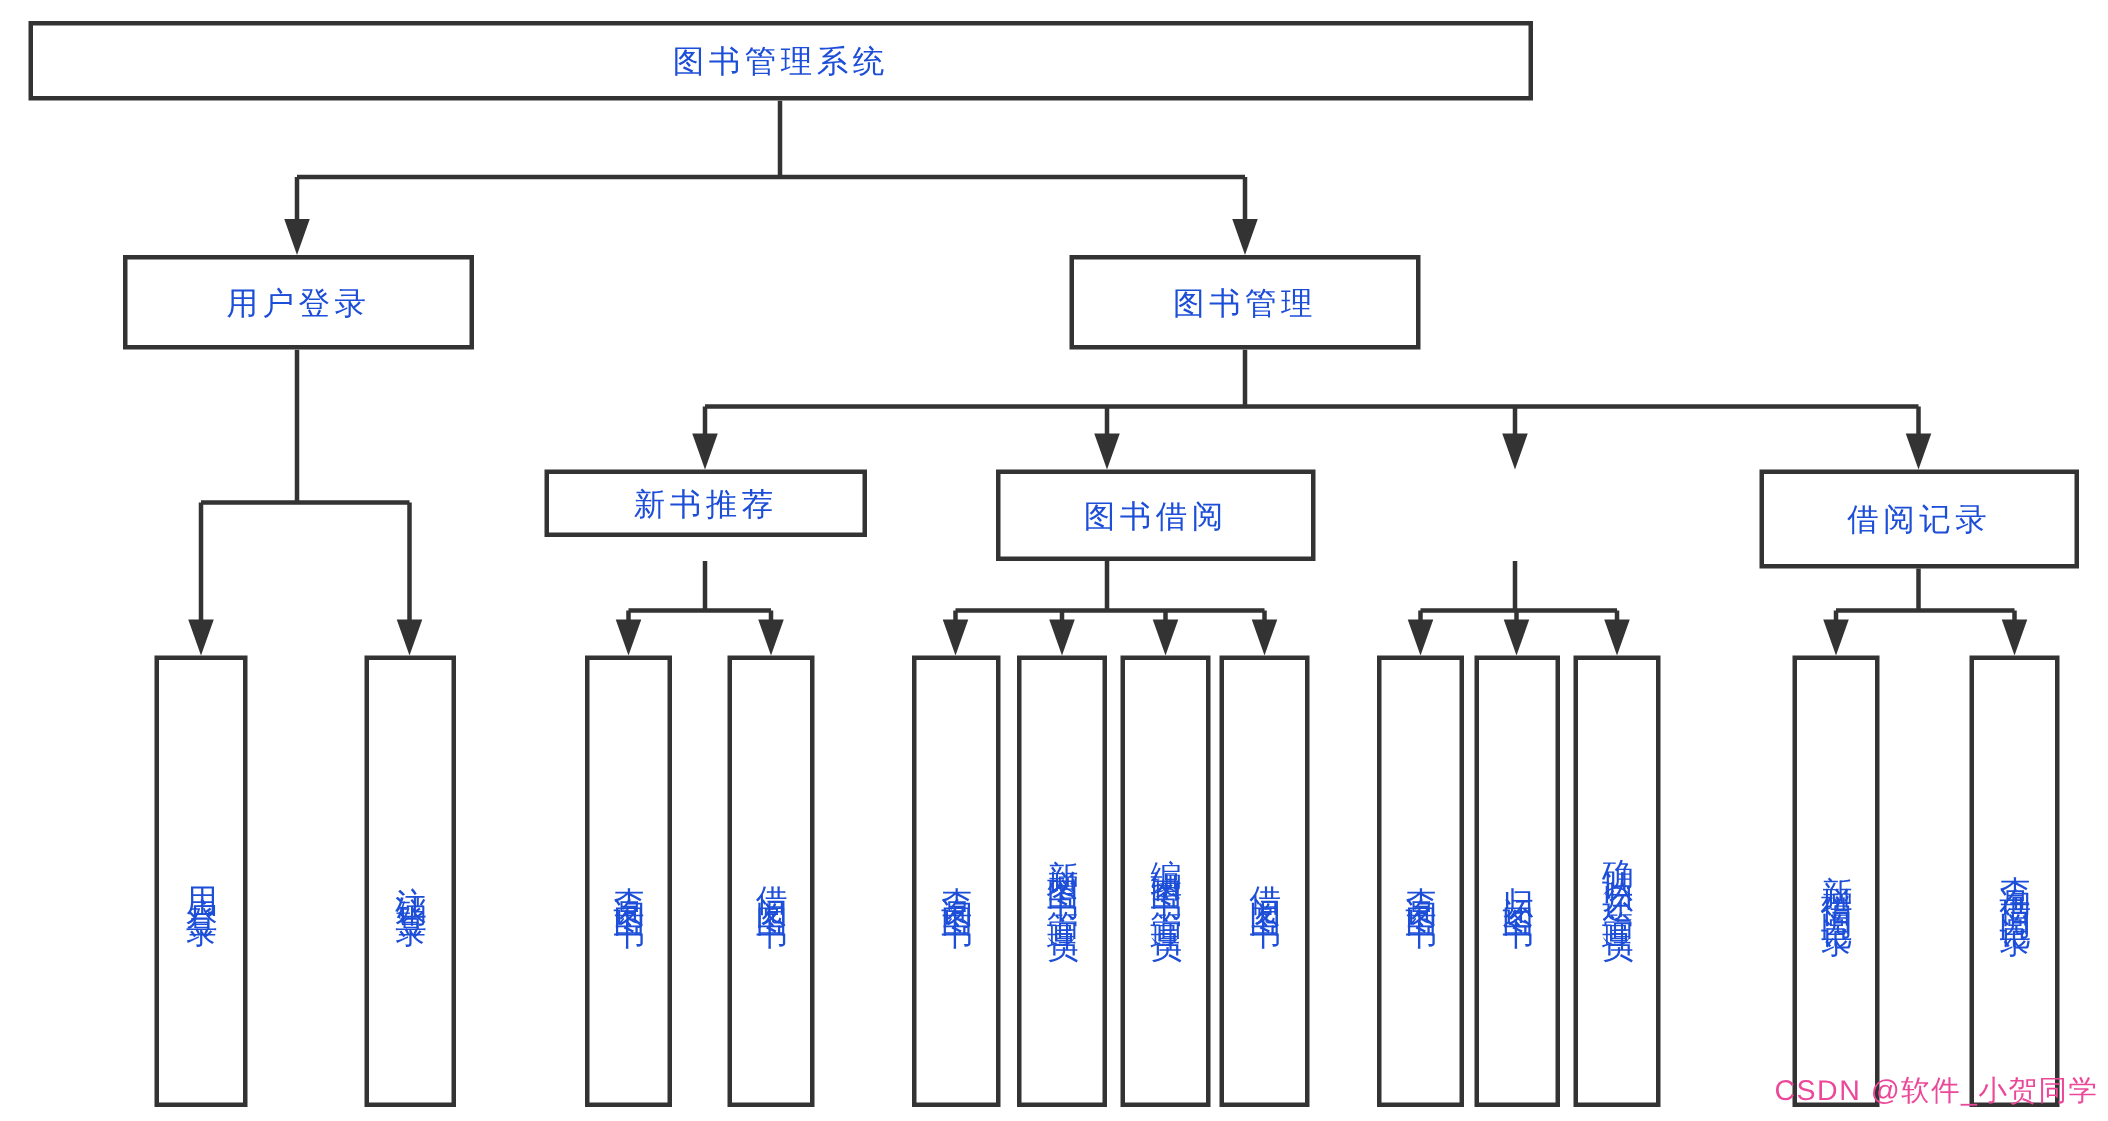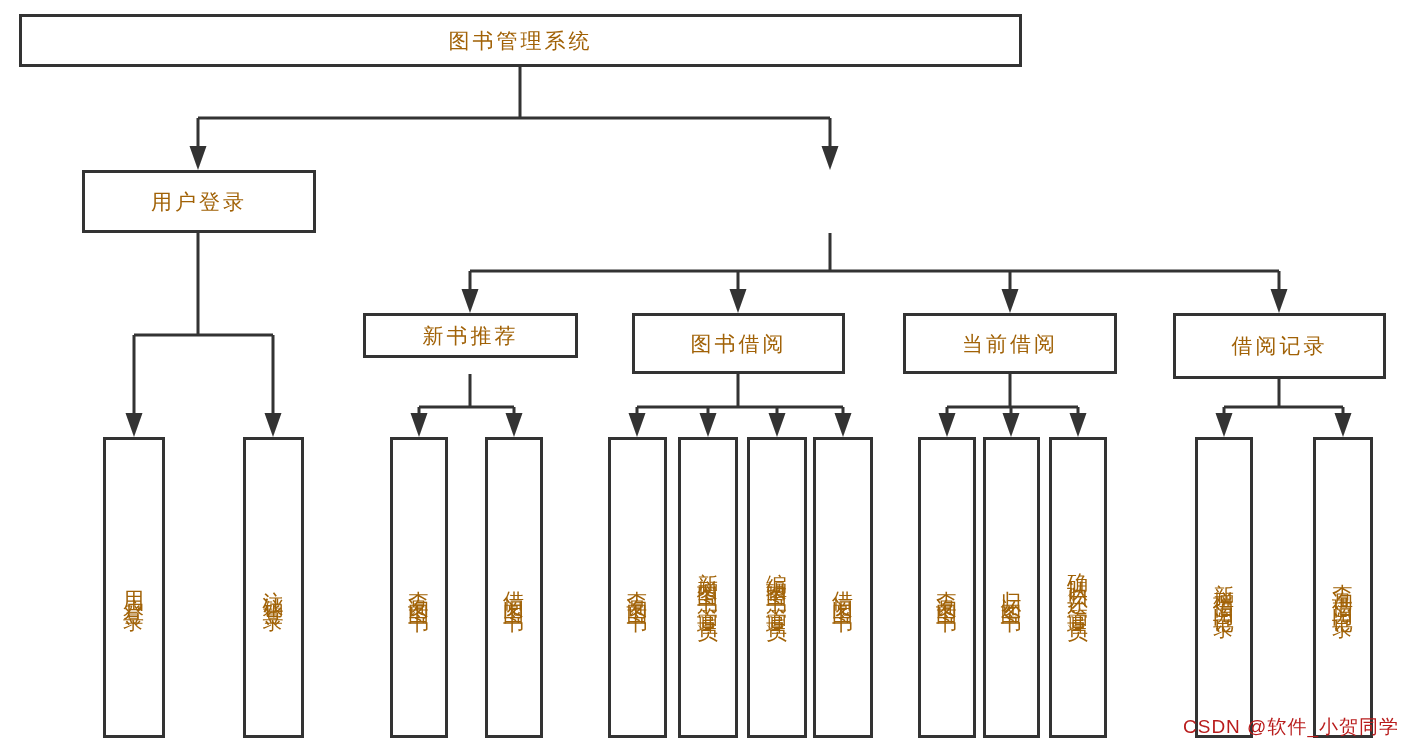--- a/index.html
+++ b/index.html
@@ -15,41 +15,41 @@
   .connectors { position: absolute; left: 0; top: 0; }
   .connectors path.line { stroke: #333333; stroke-width: 3; fill: none; }
   .connectors path.arrow { fill: #333333; stroke: none; }
   .box {
     position: absolute;
     background: #ffffff;
     border: 3px solid #333333;
     display: flex;
     align-items: center;
     justify-content: center;
-    color: #a16207;
+    color: #1d4ed8;
   }
   .hbox .lbl {
     font-size: 21px;
     letter-spacing: 3px;
     white-space: nowrap;
   }
   .vbox .lbl {
     writing-mode: vertical-rl;
     text-orientation: mixed;
     font-size: 21px;
     letter-spacing: 7px;
     line-height: 1.1;
     white-space: nowrap;
   }
   .watermark {
     position: absolute;
     left: 1183px;
     top: 714px;
     font-size: 19px;
-    color: #b91c1c;
+    color: #ec4899;
     letter-spacing: 1px;
     white-space: nowrap;
     z-index: 5;
   }
 </style>
 </head>
 <body>
 
 <div class="canvas">
 
@@ -103,29 +103,29 @@
     </g>
   </svg>
 
   <div class="box hbox" style="left:19px;top:14px;width:1003px;height:53px">
     <span class="lbl">图书管理系统</span>
   </div>
 
   <div class="box hbox" style="left:82px;top:170px;width:234px;height:63px">
     <span class="lbl">用户登录</span>
   </div>
+  <div class="box hbox" style="left:713px;top:170px;width:234px;height:63px">
+    <span class="lbl">图书管理</span>
+  </div>
 
   <div class="box hbox" style="left:363px;top:313px;width:215px;height:45px">
     <span class="lbl">新书推荐</span>
   </div>
-  <div class="box hbox" style="left:632px;top:313px;width:213px;height:61px">
+  <div class="box hbox" style="left:664px;top:313px;width:213px;height:61px">
     <span class="lbl">图书借阅</span>
-  </div>
-  <div class="box hbox" style="left:903px;top:313px;width:214px;height:61px">
-    <span class="lbl">当前借阅</span>
   </div>
   <div class="box hbox" style="left:1173px;top:313px;width:213px;height:66px">
     <span class="lbl">借阅记录</span>
   </div>
 
   <div class="box vbox" style="left:103px;top:437px;width:62px;height:301px">
     <span class="lbl">用户登录</span>
   </div>
   <div class="box vbox" style="left:243px;top:437px;width:61px;height:301px">
     <span class="lbl">注销登录</span>

